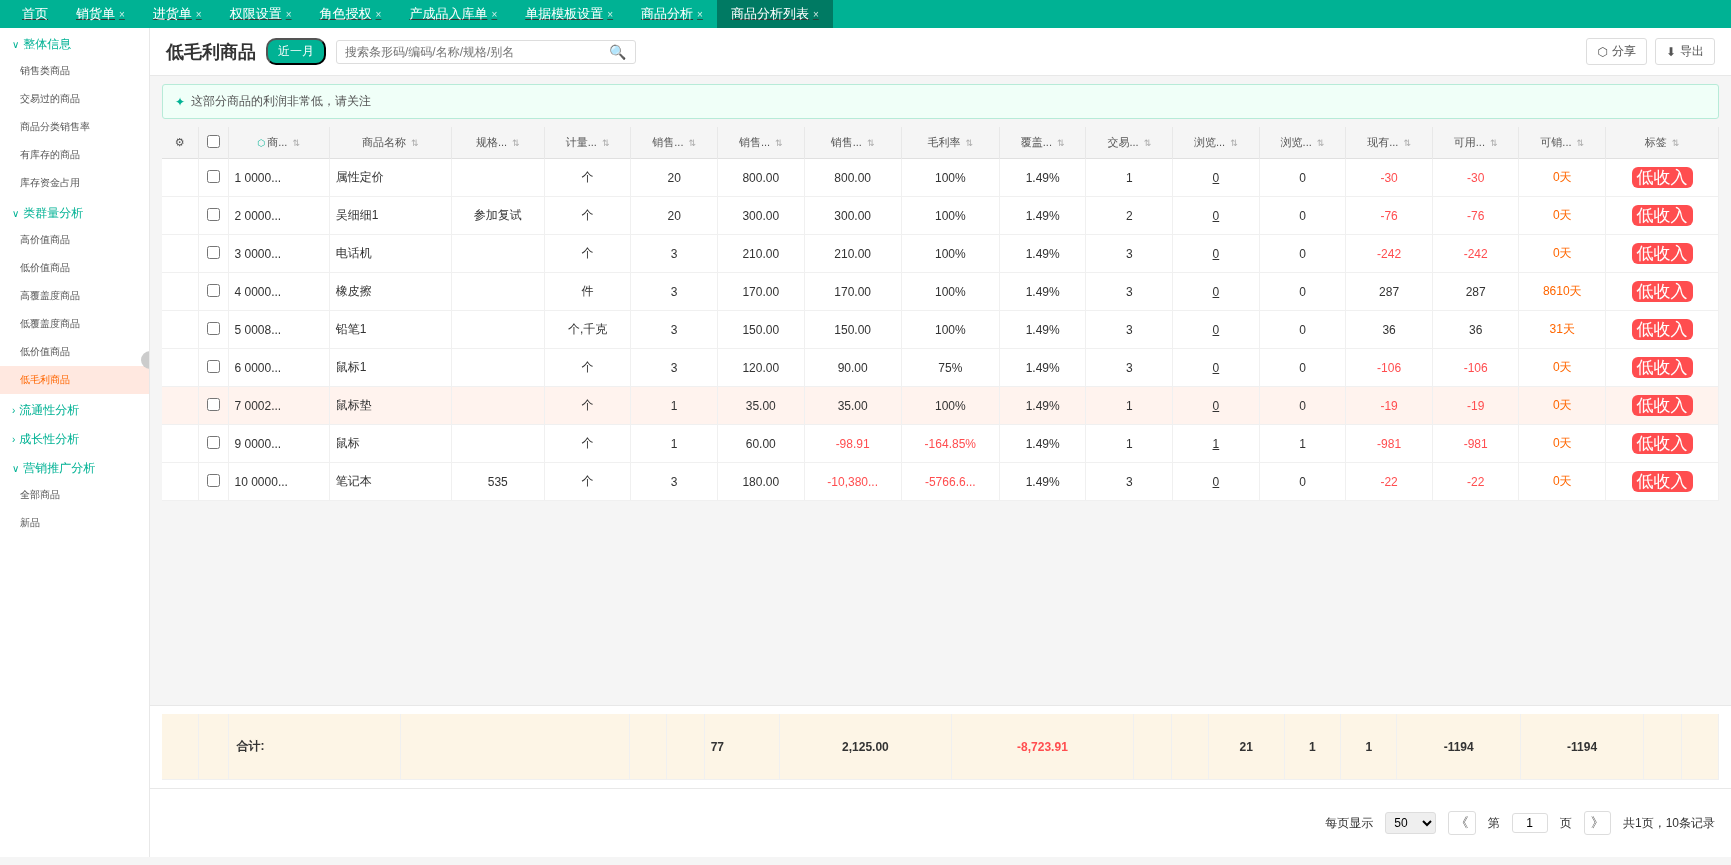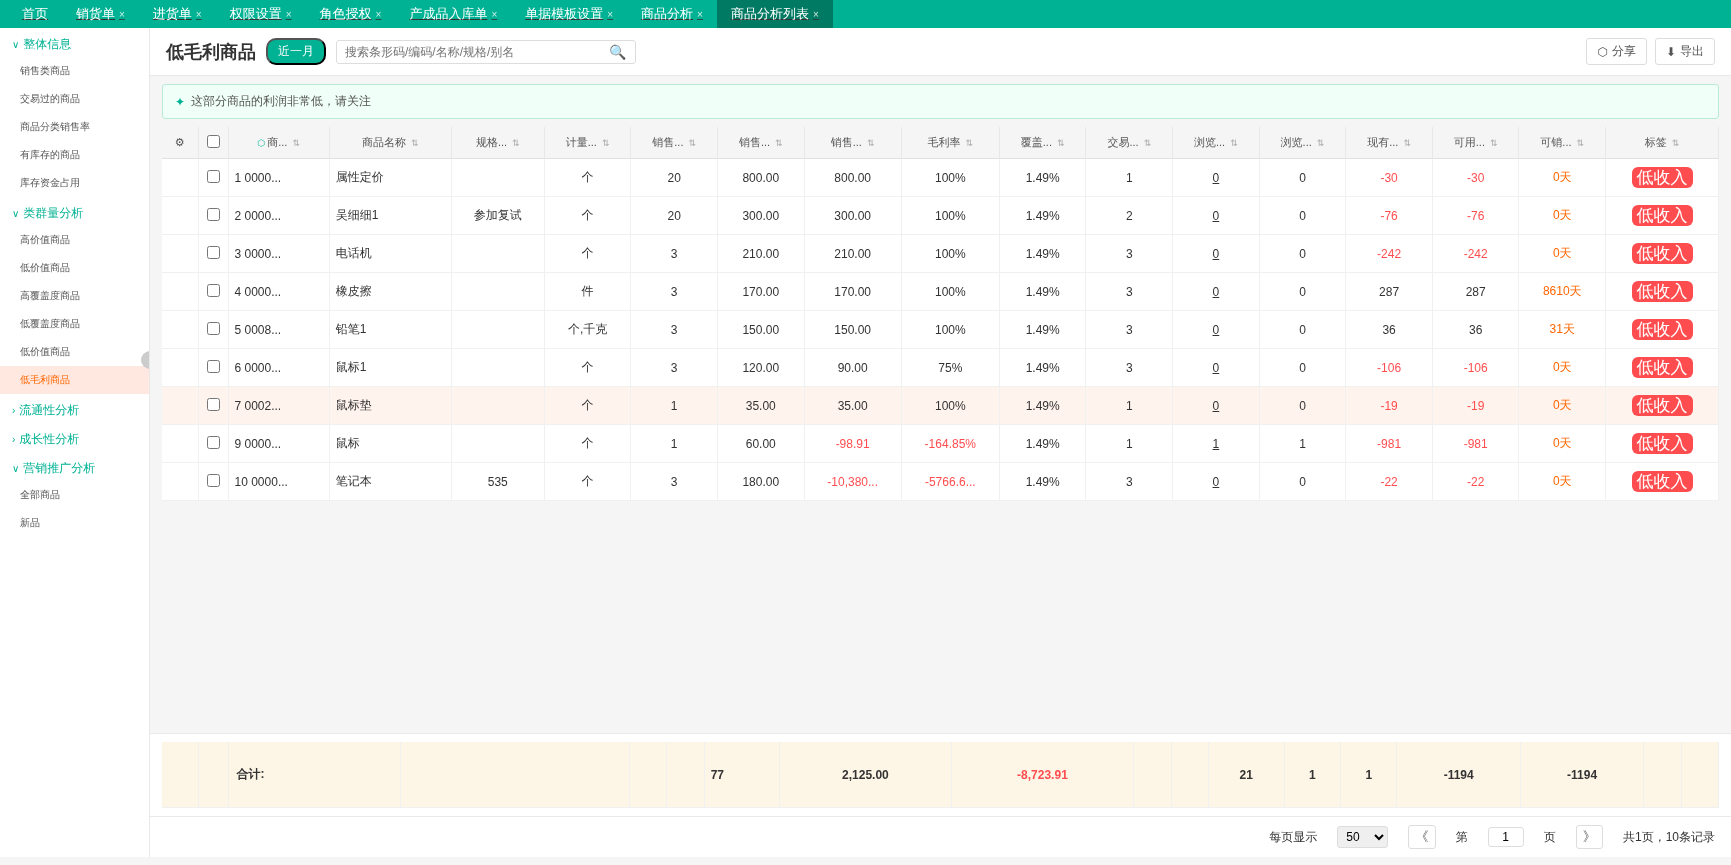--- a/index.html
+++ b/index.html
@@ -50,21 +50,21 @@
     .red-text { color: #ff4d4f; }
     .orange-text { color: #ff6600; }
     .tag { background: #ff4d4f; color: #fff; padding: 1px 5px; border-radius: 6px; font-size: 17px; }
     .underline { text-decoration: underline; cursor: pointer; }
     .sort-icon { font-size: 9px; color: #aaa; margin-left: 2px; }
     
     
     .table-footer { background: #fff; border-top: 1px solid #e8e8e8; padding: 8px 12px; }
 
     
-    .pagination-bar { background: #fff; border-top: 1px solid #e8e8e8; padding: 8px 16px; display: flex; align-items: center; justify-content: flex-end; gap: 20px; font-size: 12px; }
+    .pagination-bar { background: #fff; border-top: 1px solid #e8e8e8; padding: 22px 16px; display: flex; align-items: center; justify-content: flex-end; gap: 12px; font-size: 12px; }
     .pagination-bar select { border: 1px solid #ddd; border-radius: 3px; padding: 2px 4px; font-size: 12px; }
     .pagination-bar .page-btn { border: 1px solid #ddd; border-radius: 3px; padding: 2px 6px; cursor: pointer; background: #fff; color: #555; }
     .pagination-bar input { width: 36px; border: 1px solid #ddd; border-radius: 3px; padding: 2px 4px; text-align: center; font-size: 12px; }
 
     .totals-row td { background: #fdf5e6; font-weight: bold; }
     
     
     .sidebar-relative { position: relative; }
     .collapse-handle { position: absolute; right: -10px; top: 40%; transform: translateY(-50%); background: #ccc; border-radius: 50%; width: 18px; height: 18px; display: flex; align-items: center; justify-content: center; cursor: pointer; z-index: 10; font-size: 10px; color: #666; }
 

